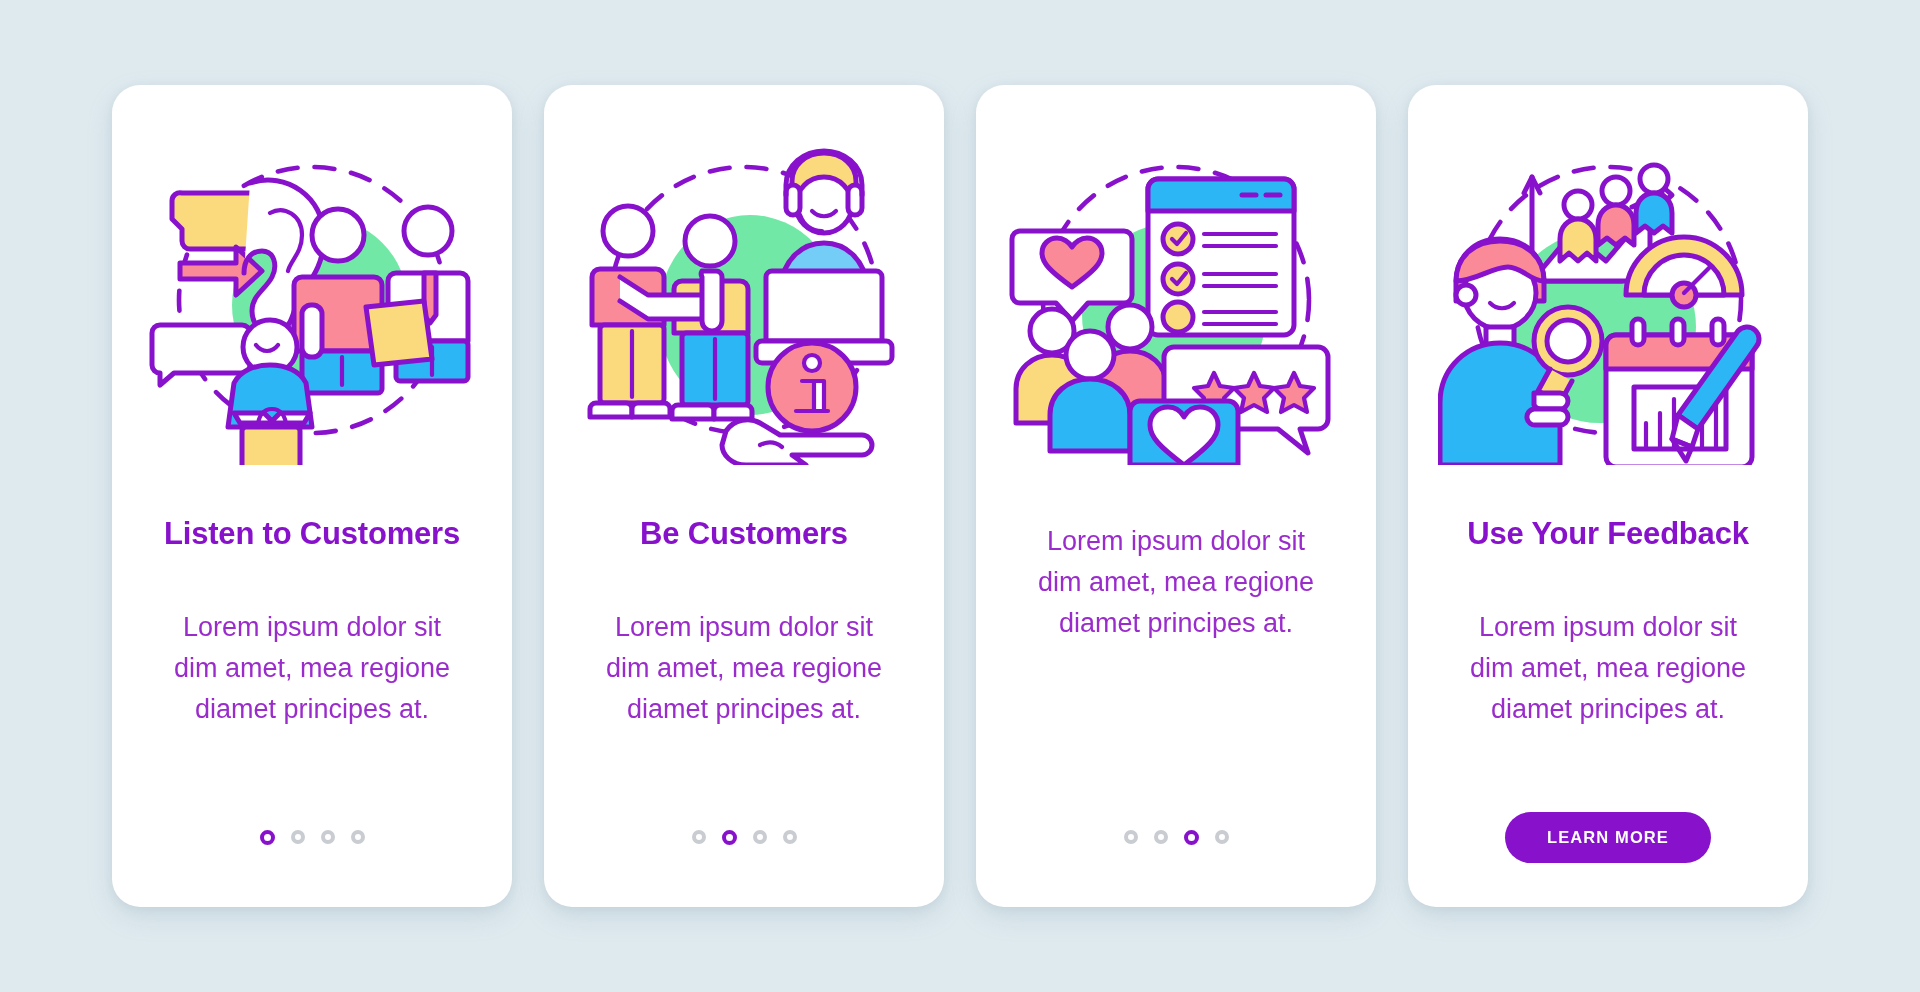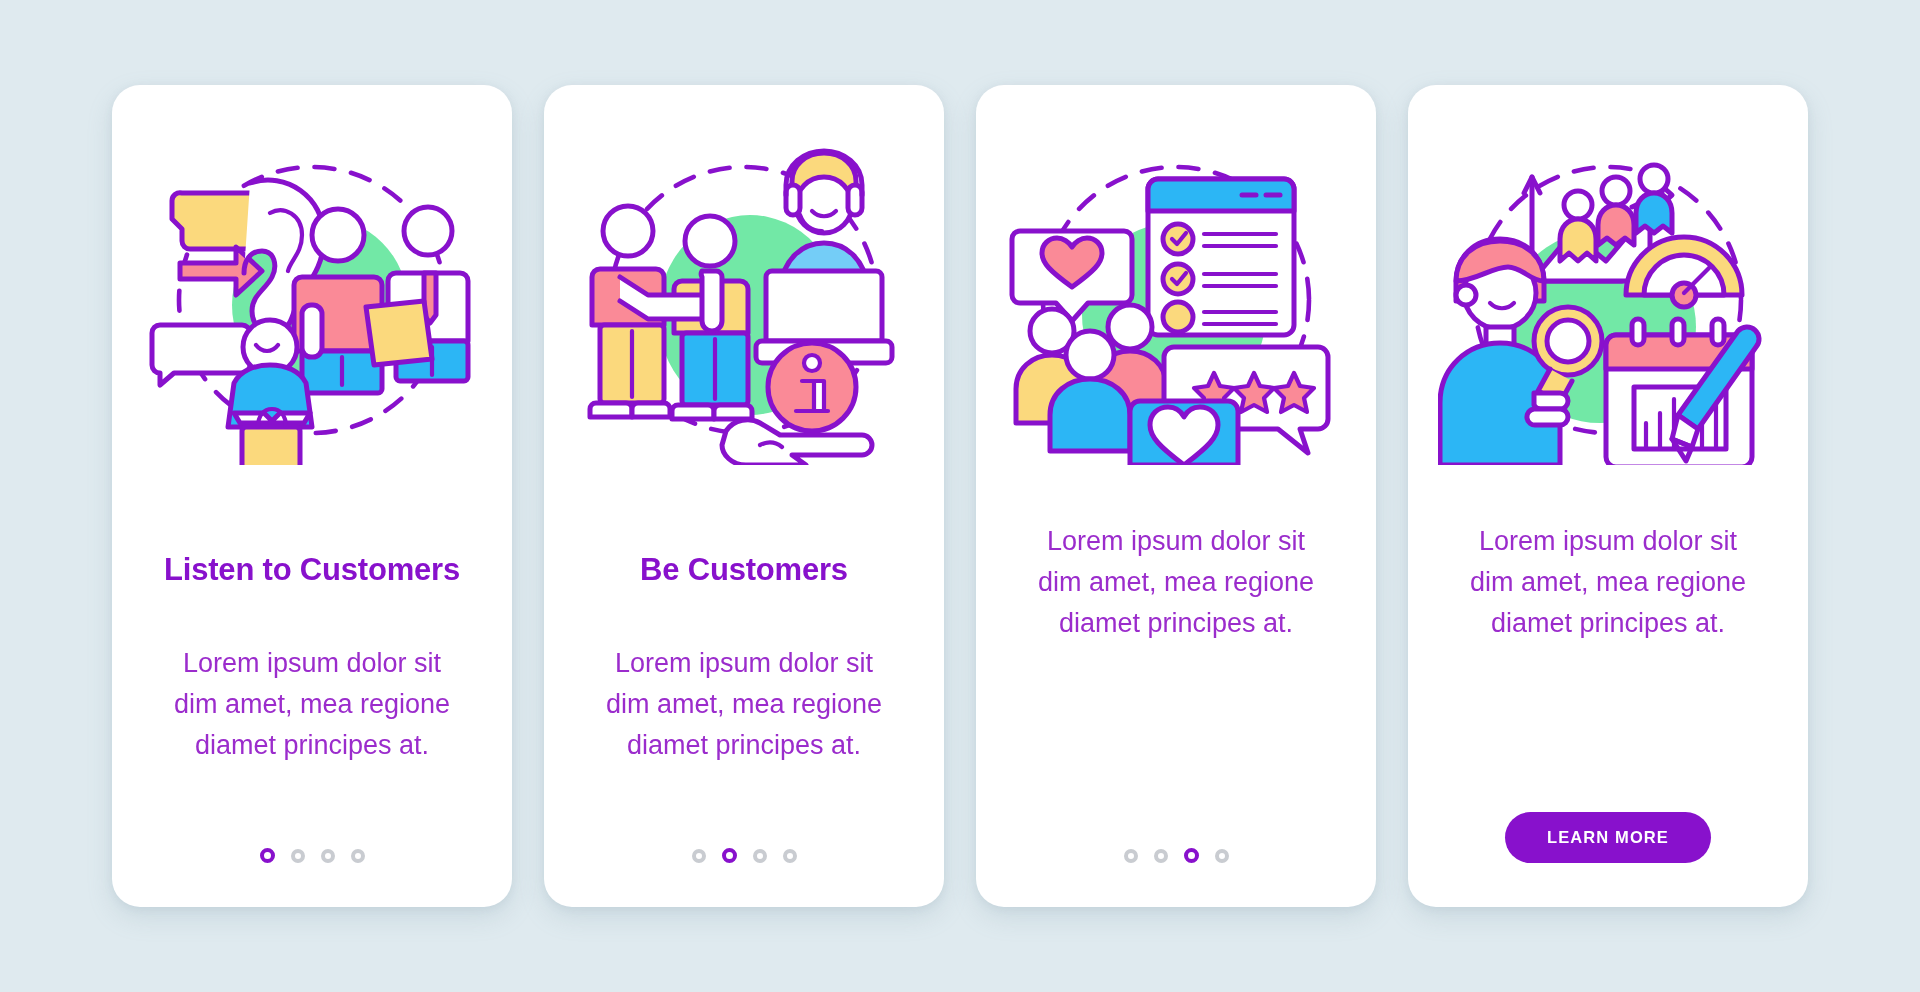--- a/index.html
+++ b/index.html
@@ -46,42 +46,42 @@
     margin-top: 24px;
     display: flex;
     align-items: center;
     justify-content: center;
     flex: 0 0 auto;
   }
 
   .illustration-wrap svg { width: 340px; height: 330px; display: block; }
 
   .card-title {
-    margin-top: 88px;
+    margin-top: 52px;
     font-size: 31px;
     font-weight: bold;
     color: #8811cc;
     text-align: left;
     letter-spacing: -0.2px;
     line-height: 1.1;
   }
 
   .card-body {
     margin-top: 56px;
     font-size: 27px;
     color: #9b2ccc;
     text-align: center;
     line-height: 1.52;
     max-width: 290px;
   }
 
   .footer-slot {
     margin-top: auto;
     display: flex;
-    align-items: flex-end;
+    align-items: center;
     justify-content: center;
     height: 52px;
     width: 100%;
   }
 
   .dots {
     display: flex;
     flex-direction: row;
     align-items: center;
     gap: 16px;
@@ -341,19 +341,20 @@
         <line x1="236" y1="314" x2="236" y2="264" class="st-thin"></line>
         <line x1="250" y1="314" x2="250" y2="272" class="st-thin"></line>
         <line x1="264" y1="314" x2="264" y2="258" class="st-thin"></line>
         <line x1="278" y1="314" x2="278" y2="266" class="st-thin"></line>
 
         <path d="M300 196 a12 12 0 0 1 18 16 l-58 82 l-20 -14 z" class="fill-blue st"></path>
         <path d="M240 280 l20 14 l-6 18 l-20 -8 z" class="fill-white st"></path>
         <path d="M234 304 l20 8 l-6 14 z" class="st" fill="#8811cc"></path>
       </svg>
     </div>
+    <div class="card-title">Use Your Feedback</div>
     <div class="card-body">Lorem ipsum dolor sit dim amet, mea regione diamet principes at.</div>
     <div class="footer-slot">
       <button class="learn-more-btn">LEARN MORE</button>
     </div>
   </div>
 
 </div>
 
 </body></html>

